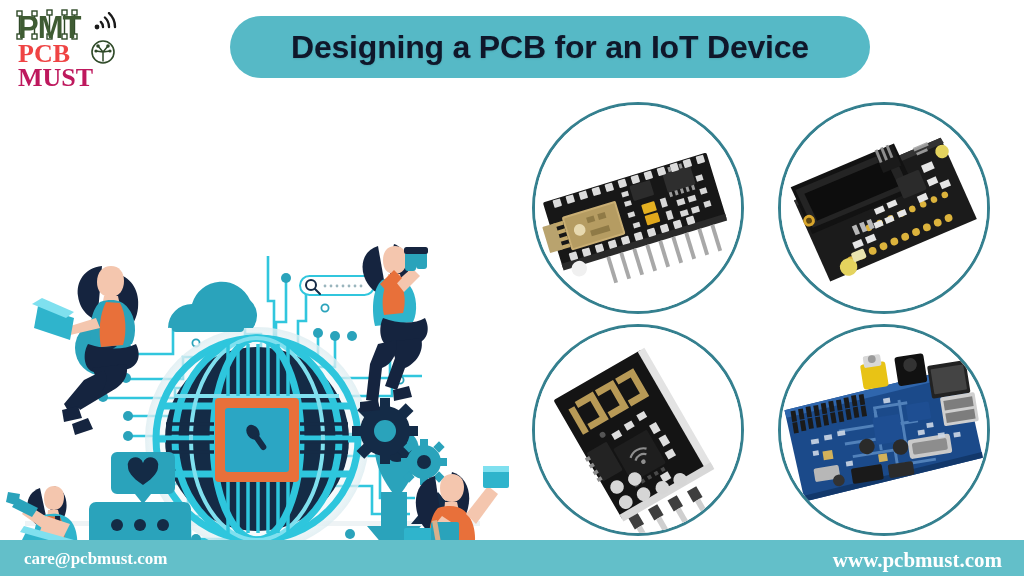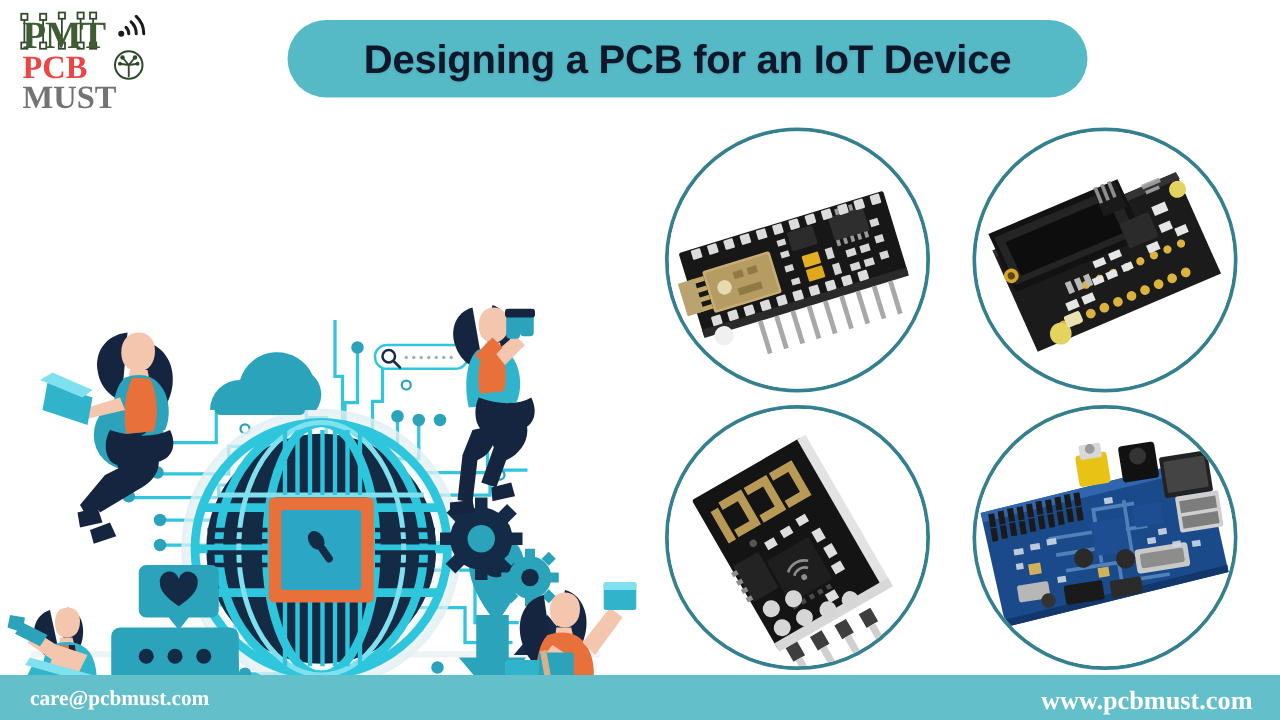--- a/index.html
+++ b/index.html
@@ -19,36 +19,36 @@
   .header {
     position: absolute; left: 0; top: 0;
     width: 1024px; height: 96px;
   }
   .logo {
     position: absolute; left: 8px; top: 6px;
     width: 130px; height: 86px;
   }
   .logo-pmt {
     position: absolute; left: 10px; top: 4px;
-    font-family: Liberation Serif, serif;
+    font-family: Liberation Sans, sans-serif;
     font-weight: bold; font-size: 31px;
     letter-spacing: -1px;
     color: #3f5c33;
   }
   .logo-pcb {
     position: absolute; left: 10px; top: 33px;
     font-family: "Liberation Serif", serif;
     font-weight: bold; font-size: 26px;
     color: #ef4444;
   }
   .logo-must {
     position: absolute; left: 10px; top: 57px;
     font-family: "Liberation Serif", serif;
     font-weight: bold; font-size: 26px;
-    color: #737373;
+    color: #be185d;
   }
   .logo-nodes { position: absolute; left: 0; top: 0; }
   .logo-wifi { position: absolute; left: 84px; top: 6px; }
   .logo-atom { position: absolute; left: 82px; top: 33px; }
 
   .title-pill {
     position: absolute; left: 230px; top: 16px;
     width: 640px; height: 62px;
     background: #56b9c6;
     border-radius: 31px;

